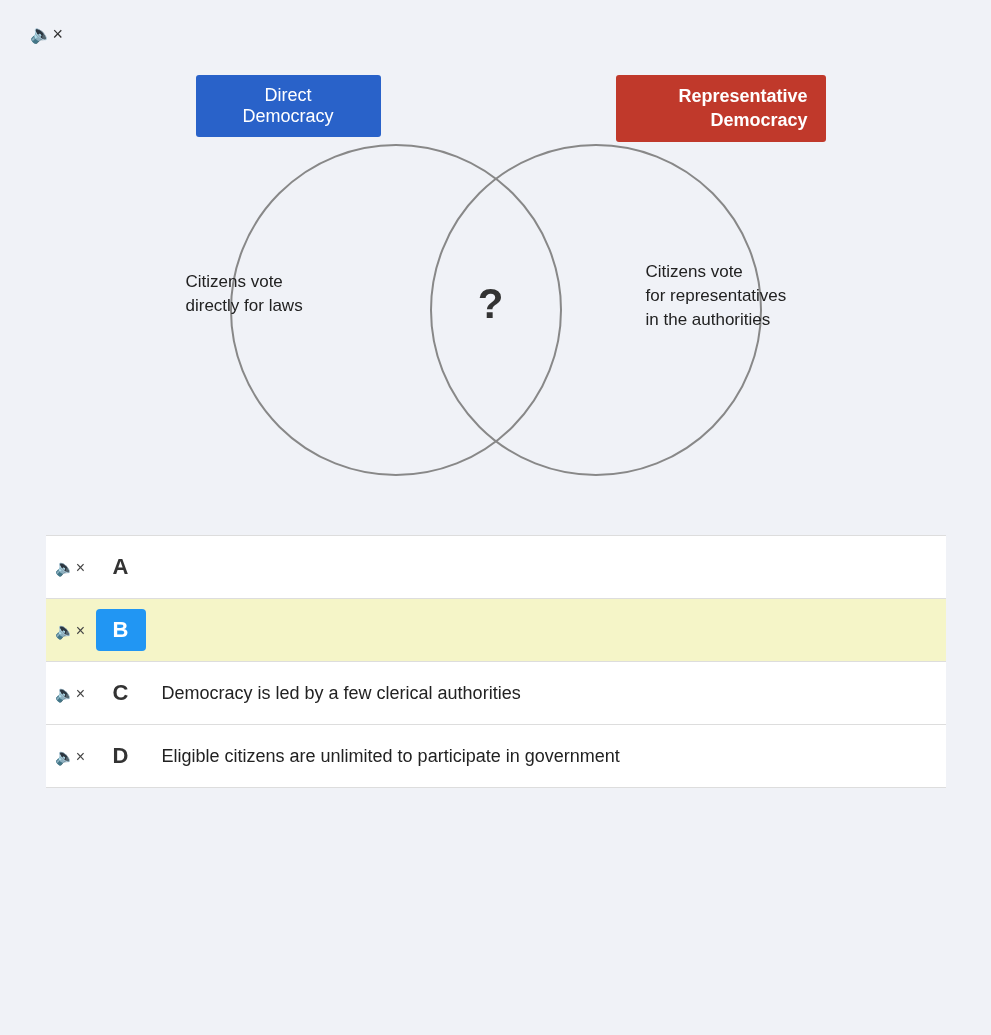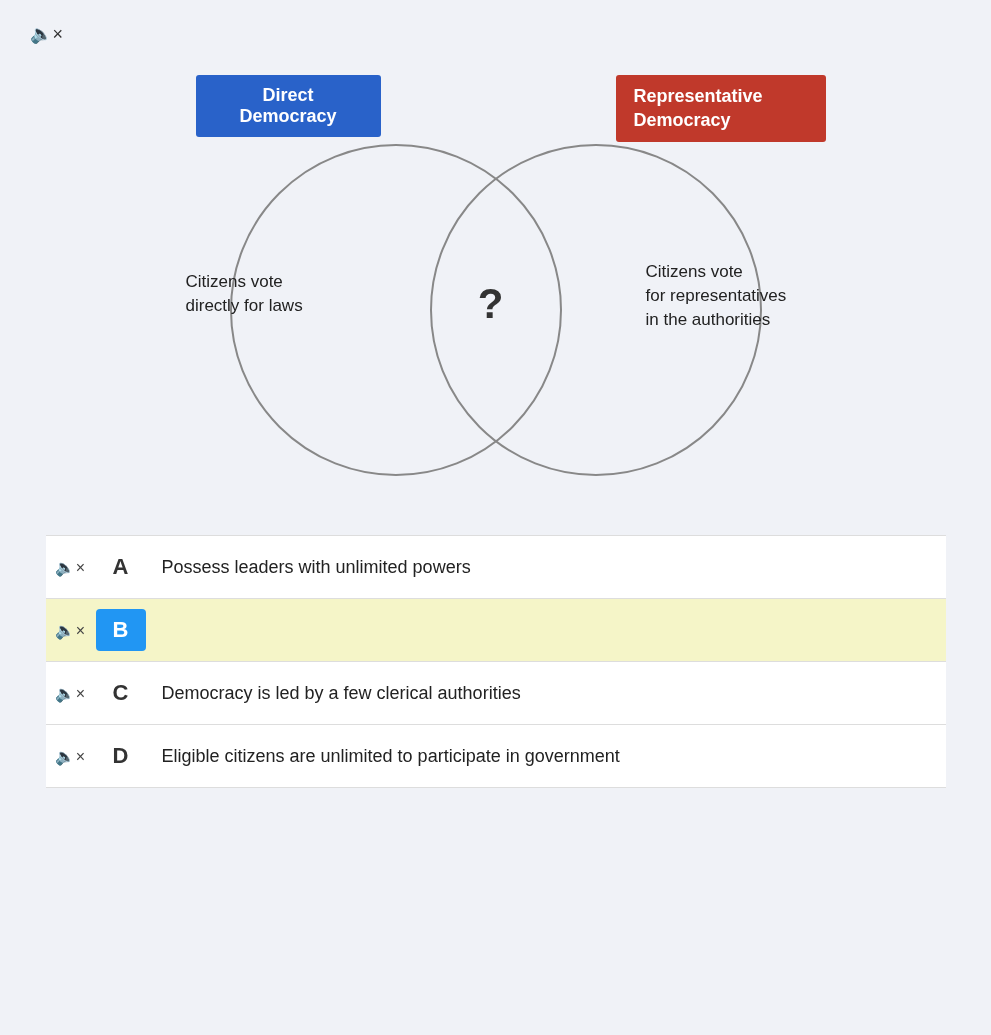--- a/index.html
+++ b/index.html
@@ -46,39 +46,39 @@
       margin: 0 auto 40px auto;
     }
 
     
     .label-direct {
       position: absolute;
       left: 90px;
       top: 0;
       background: #2962c9;
       color: white;
-      font-weight: bold;
+      font-weight: normal;
       font-size: 18px;
       padding: 10px 22px;
       border-radius: 3px;
       text-align: center;
       width: 185px;
     }
 
     .label-representative {
       position: absolute;
       right: 60px;
       top: 0;
       background: #c0392b;
       color: white;
       font-weight: bold;
       font-size: 18px;
       padding: 10px 18px;
       border-radius: 3px;
-      text-align: left;
+      text-align: right;
       width: 210px;
       line-height: 1.3;
     }
 
     
     .venn-svg {
       position: absolute;
       top: 55px;
       left: 0;
       width: 780px;
@@ -210,21 +210,20 @@
       <span>in the authorities</span>
     </div>
 
   </div>
 
   <div class="answers-section">
 
     <div class="answer-row">
       <div class="answer-speaker">🔈×</div>
       <div class="answer-letter">A</div>
-      <div class="answer-text">Possess leaders with unlimited powers</div>
     </div>
 
     <div class="answer-row selected">
       <div class="answer-speaker">🔈×</div>
       <div class="answer-letter selected-letter">B</div>
     </div>
 
     <div class="answer-row">
       <div class="answer-speaker">🔈×</div>
       <div class="answer-letter">C</div>

